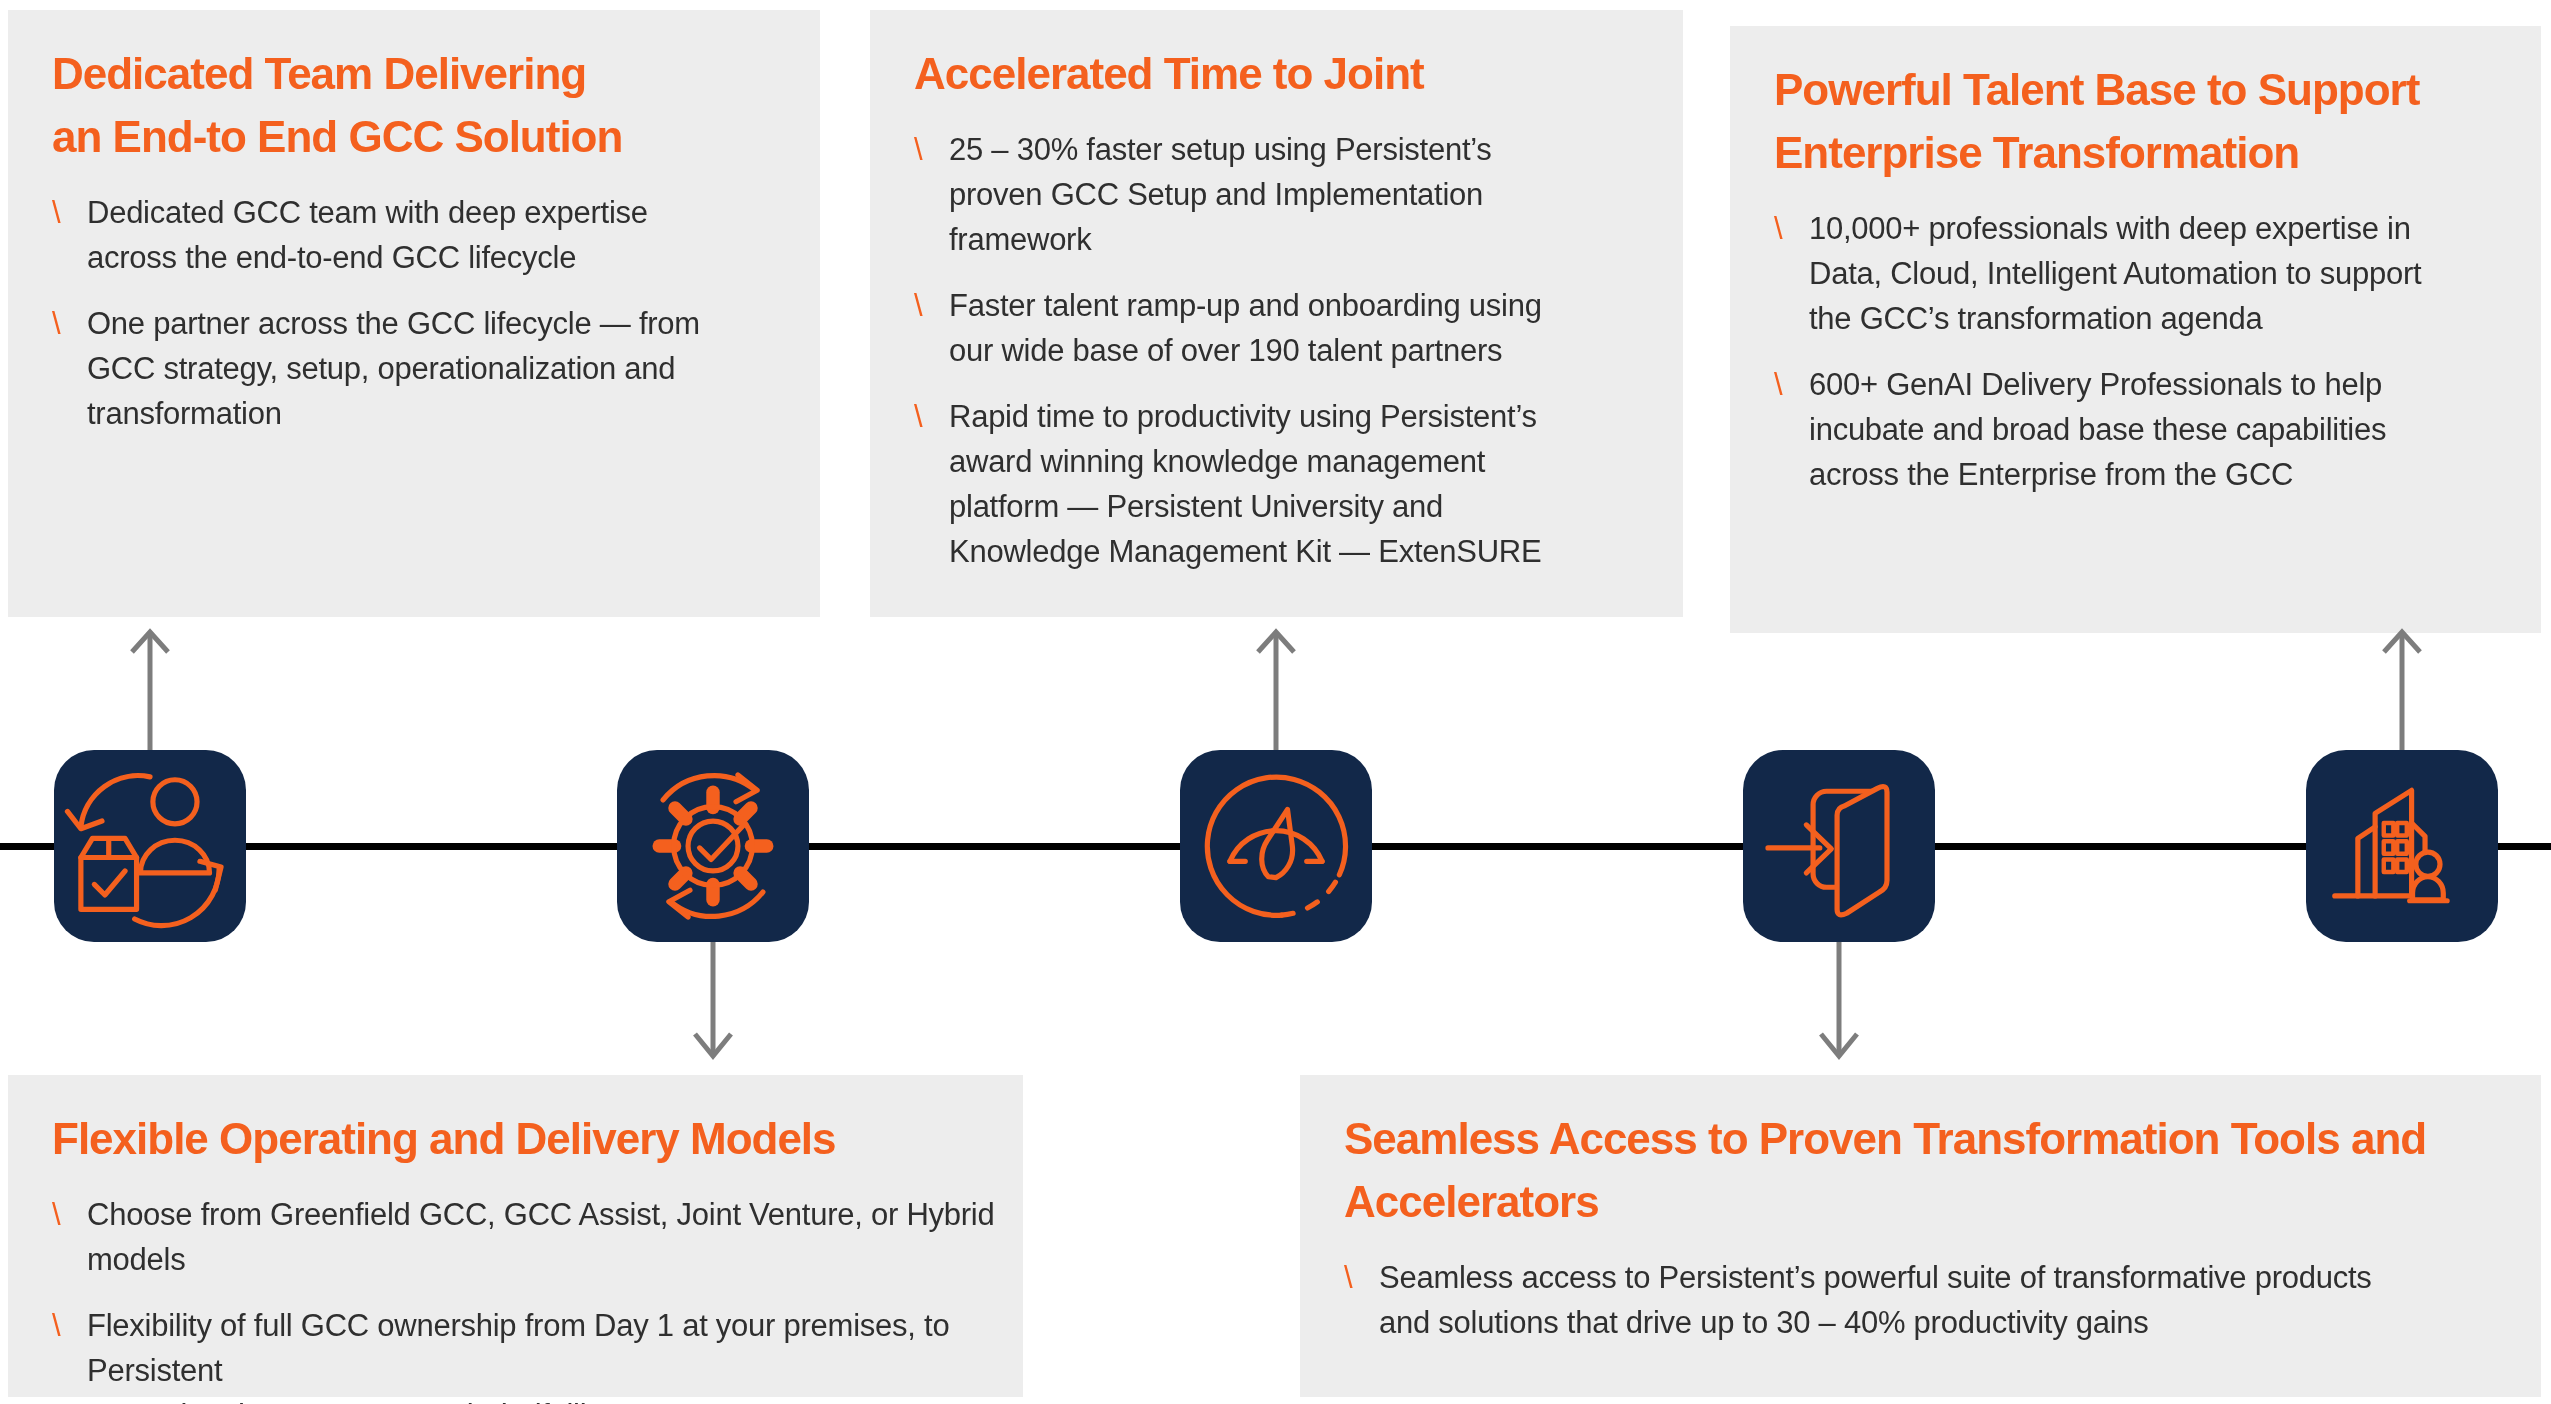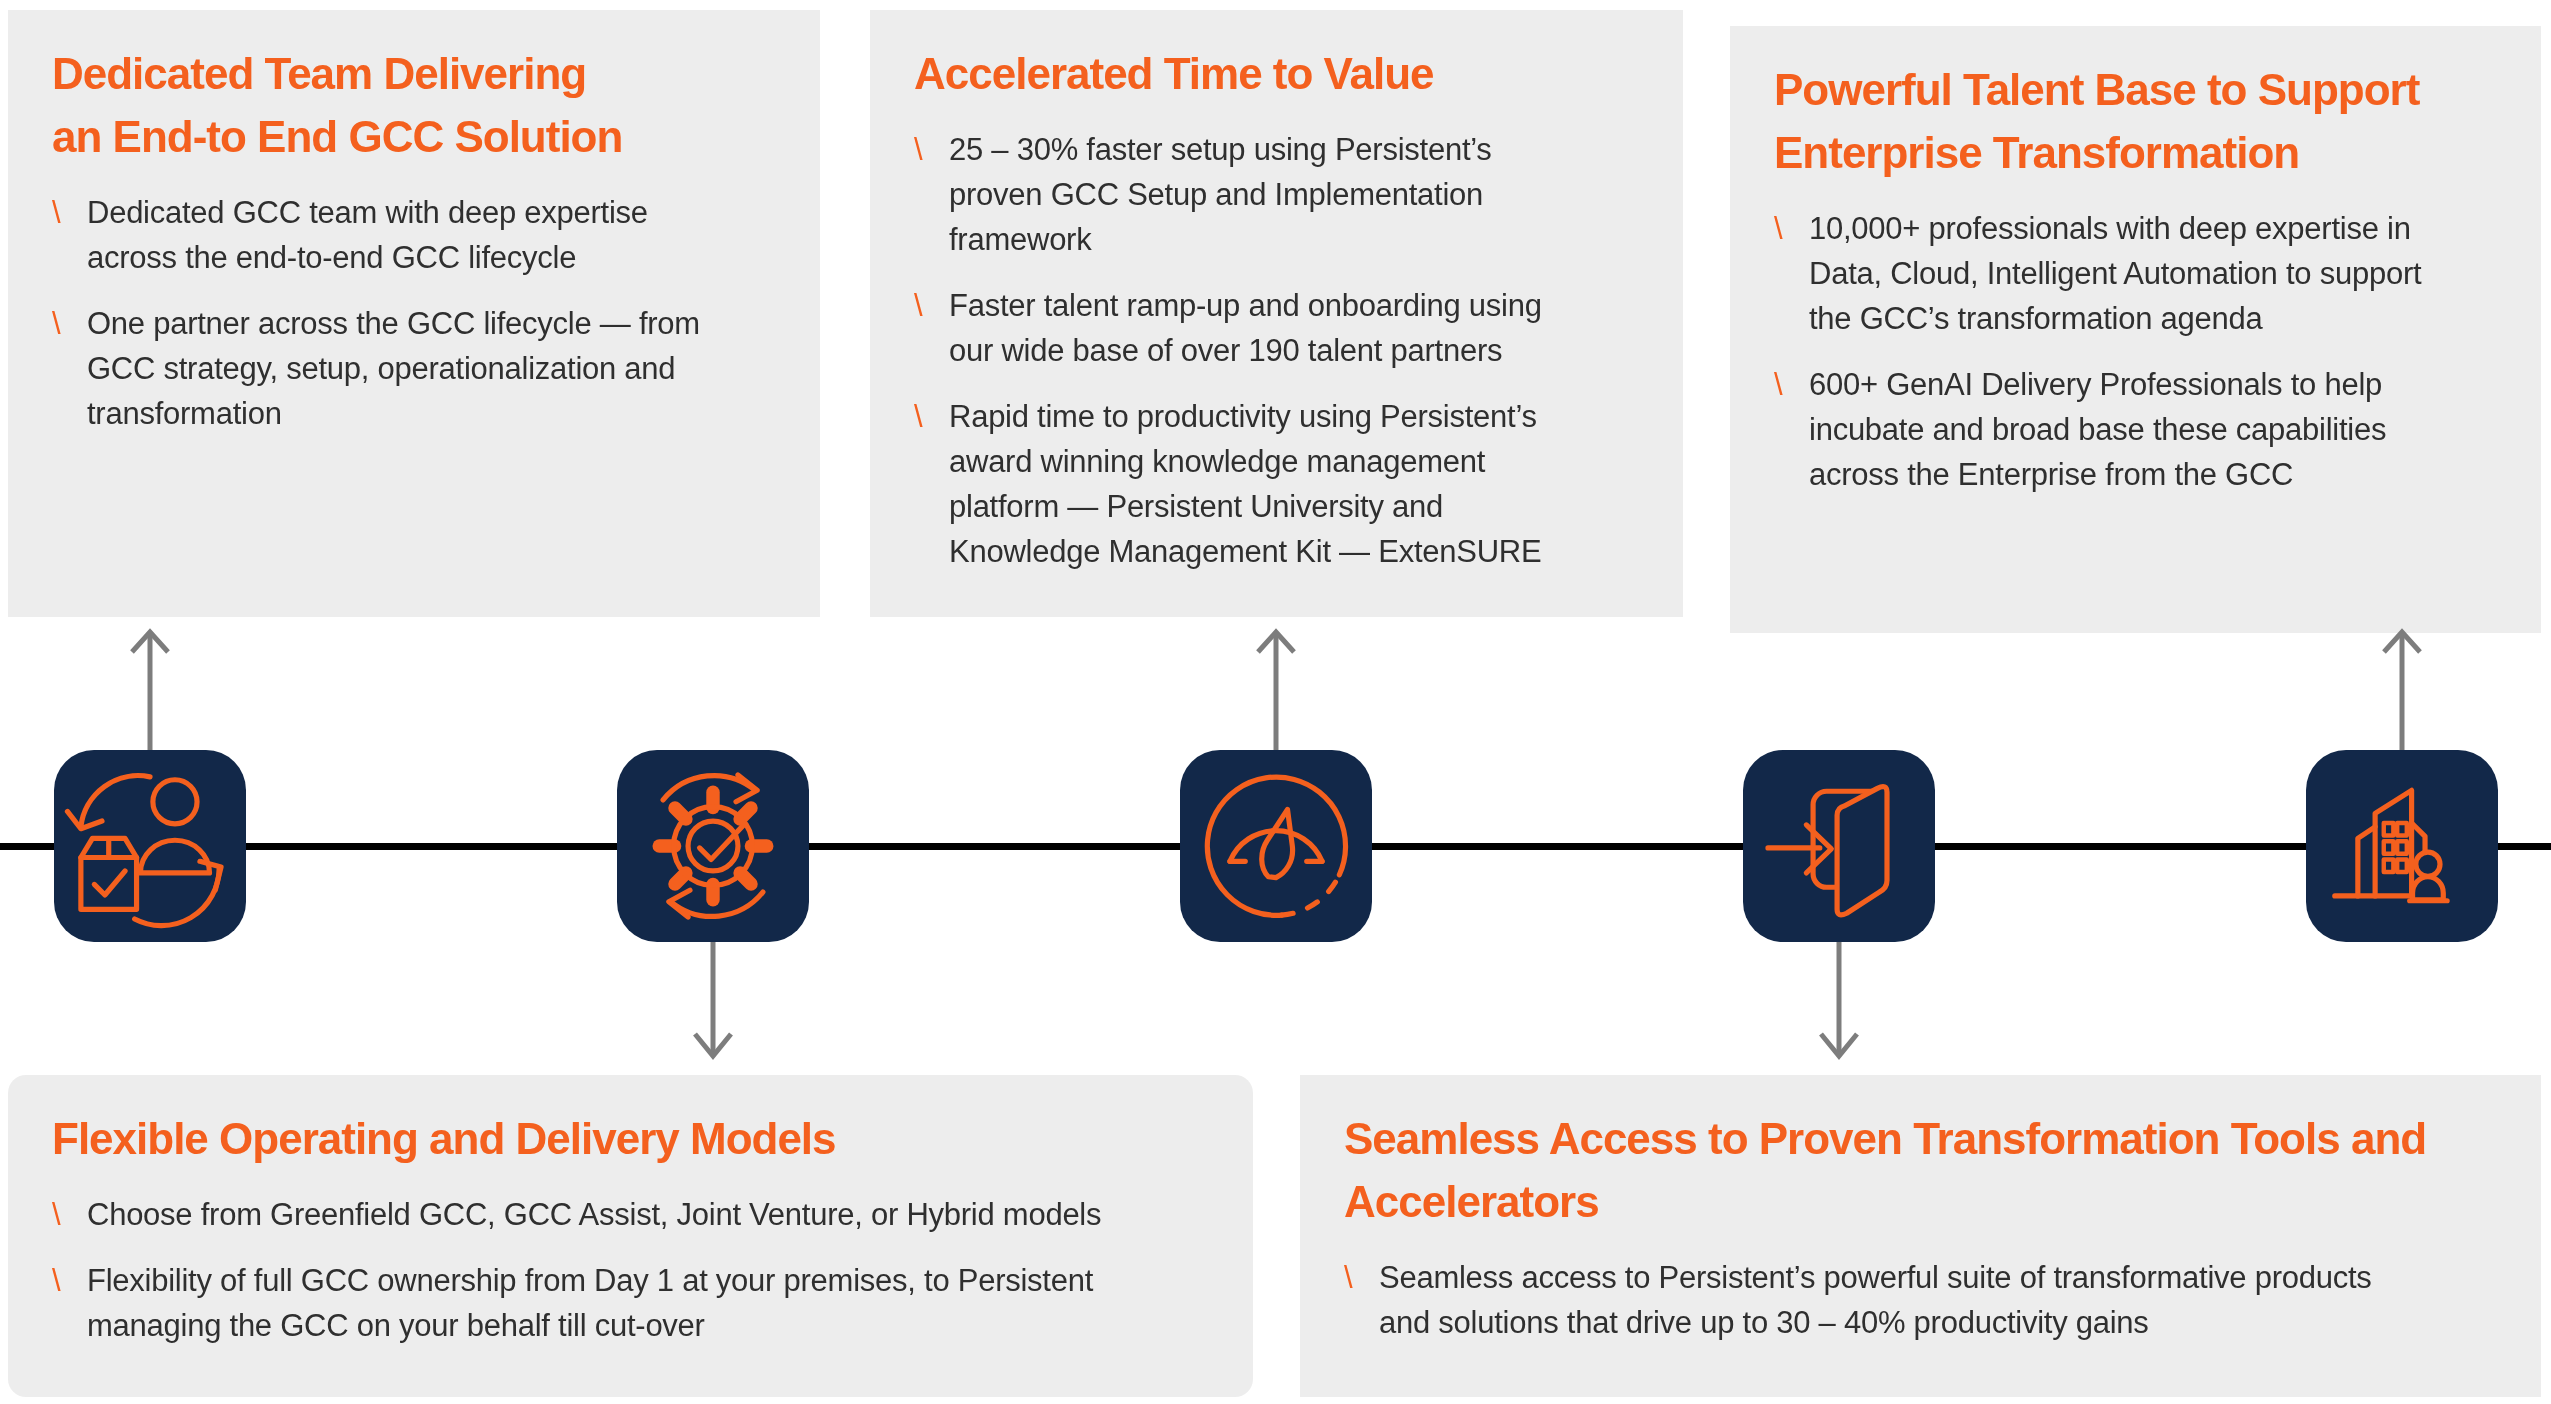--- a/index.html
+++ b/index.html
@@ -19,21 +19,21 @@
   .bullet:last-child{margin-bottom:0;}
   .marker{flex:0 0 35px;width:35px;color:var(--accent);font-size:31px;line-height:45px;}
   .bullet-text{
     color:var(--body-text);font-size:31px;line-height:45px;letter-spacing:-0.25px;
     white-space:pre-line;
   }
 
   .card-1{left:8px;top:10px;width:812px;height:607px;}
   .card-2{left:870px;top:10px;width:813px;height:607px;}
   .card-3{left:1730px;top:26px;width:811px;height:607px;}
-  .card-4{left:8px;top:1075px;width:1245px;height:322px;border-radius:18px;}
+  .card-4{left:8px;top:1075px;width:1015px;height:322px;}
   .card-5{left:1300px;top:1075px;width:1241px;height:322px;}
 
   .timeline-line{position:absolute;left:0;top:843px;width:2551px;height:7px;background:var(--timeline);}
 
   .tile{
     position:absolute;top:750px;width:192px;height:192px;background:var(--navy);
     border-radius:40px;z-index:2;
   }
   .tile svg{width:192px;height:192px;color:var(--accent);display:block;}
   .tile-1{left:54px;} .tile-2{left:617px;} .tile-3{left:1180px;} .tile-4{left:1743px;} .tile-5{left:2306px;}
@@ -63,21 +63,21 @@
     </div>
     <div class="bullet">
       <span class="marker">\</span>
       <span class="bullet-text">One partner across the GCC lifecycle — from
 GCC strategy, setup, operationalization and
 transformation</span>
     </div>
   </div>
 
   <div class="card card-2">
-    <h2>Accelerated Time to Value</h2>
+    <h2>Accelerated Time to Joint</h2>
     <div class="bullet">
       <span class="marker">\</span>
       <span class="bullet-text">25 – 30% faster setup using Persistent’s
 proven GCC Setup and Implementation
 framework</span>
     </div>
     <div class="bullet">
       <span class="marker">\</span>
       <span class="bullet-text">Faster talent ramp-up and onboarding using
 our wide base of over 190 talent partners</span>

